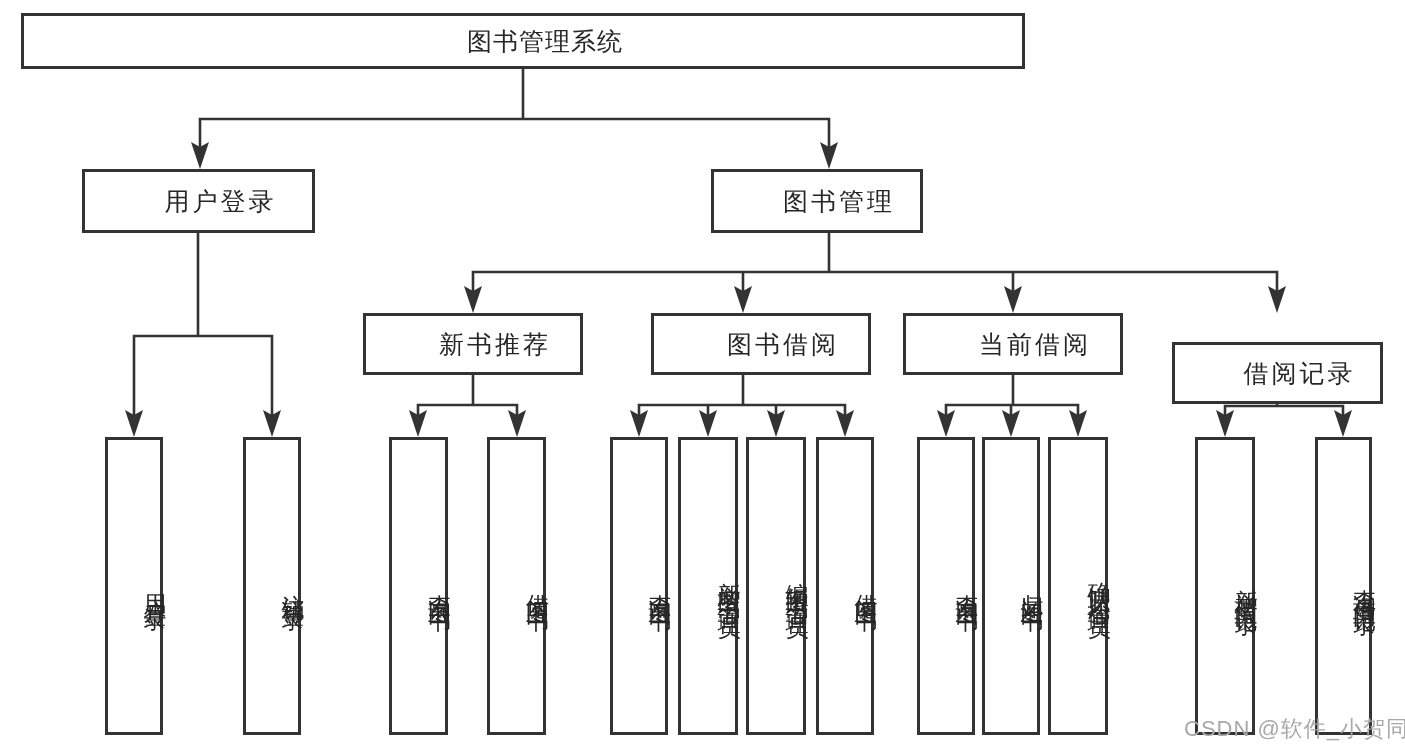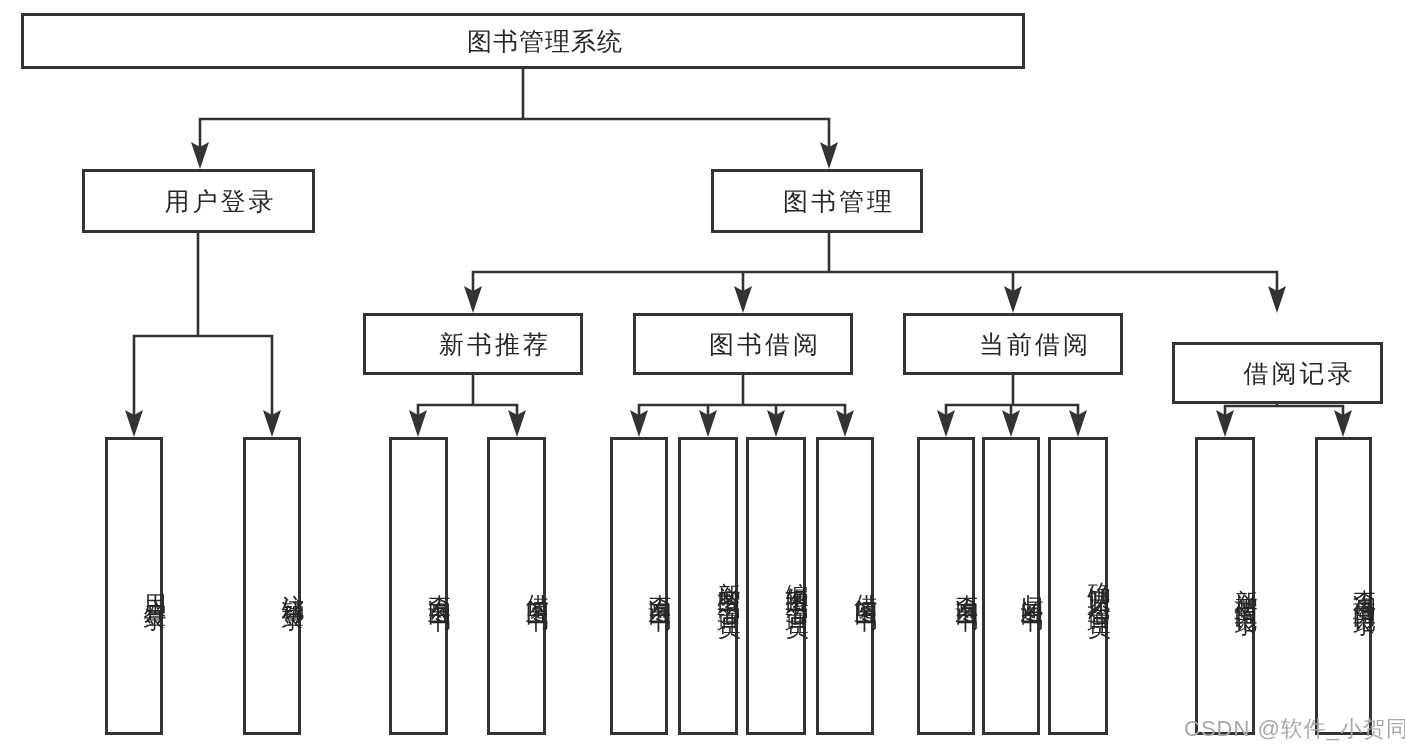--- a/index.html
+++ b/index.html
@@ -106,21 +106,21 @@
   <div class="node hbox" style="left:82px; top:169px; width:233px; height:64px;">
     <span>用户登录</span>
   </div>
   <div class="node hbox" style="left:711px; top:169px; width:212px; height:64px;">
     <span>图书管理</span>
   </div>
 
   <div class="node hbox" style="left:363px; top:313px; width:220px; height:62px;">
     <span>新书推荐</span>
   </div>
-  <div class="node hbox" style="left:633px; top:313px; width:220px; height:62px;">
+  <div class="node hbox" style="left:651px; top:313px; width:220px; height:62px;">
     <span>图书借阅</span>
   </div>
   <div class="node hbox" style="left:903px; top:313px; width:220px; height:62px;text-align:center;">
     <span>当前借阅</span>
   </div>
   <div class="node hbox" style="left:1172px; top:313px; width:211px; height:62px;margin-top:29px;">
     <span>借阅记录</span>
   </div>
 
   <div class="node vbox" style="left:105px; top:437px; width:58px; height:298px;">

